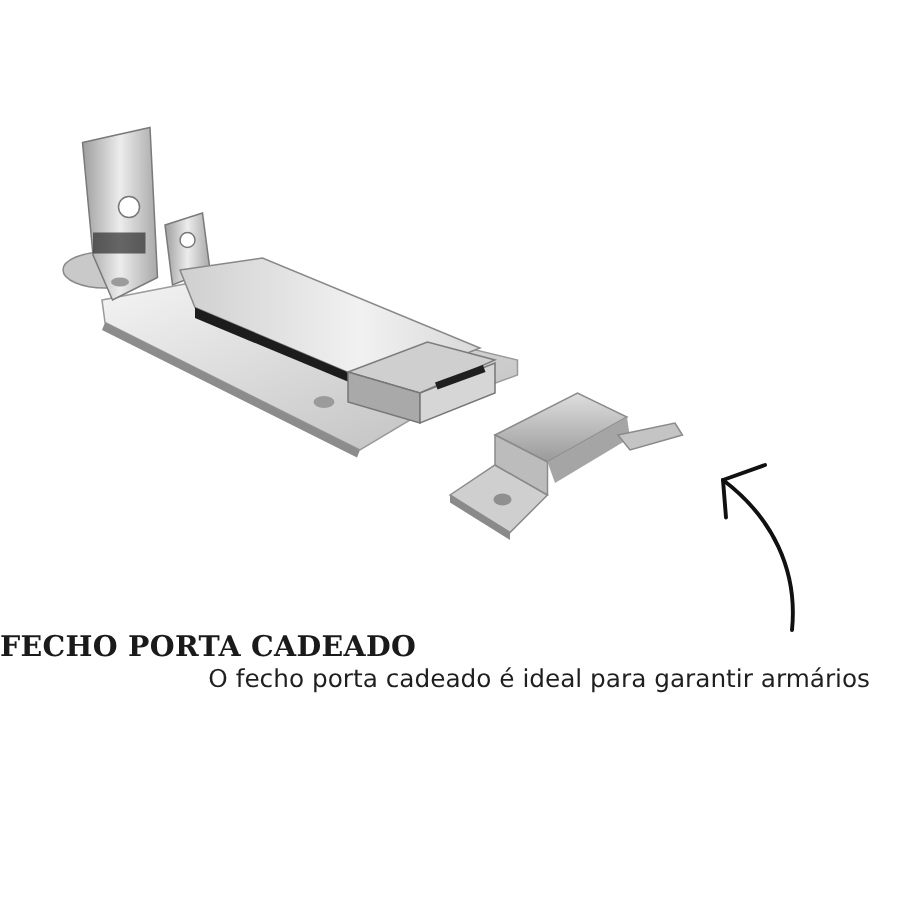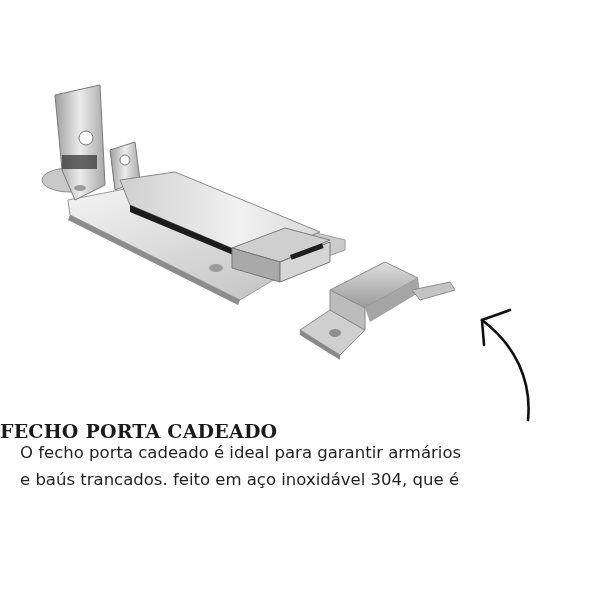--- a/index.html
+++ b/index.html
@@ -4,21 +4,21 @@
 <style>
   html, body { margin:0; padding:0; background:#ffffff; }
   body { width:600px; height:600px; position:relative; overflow:hidden; font-family:"DejaVu Sans", sans-serif; }
   .product { position:absolute; left:0; top:0; width:600px; height:400px; }
   .arrow { position:absolute; left:470px; top:300px; width:70px; height:125px; }
   .title {
     position:absolute; left:0; top:410px; width:600px; text-align:left;
     font-family:"DejaVu Serif", serif; font-weight:bold; font-size:19px; color:#1a1a1a; letter-spacing:0.2px;margin-top:10px;
   }
   .desc {
-    position:absolute; left:20px; top:439px; width:560px; text-align:left;
+    position:absolute; left:20px; top:439px; width:560px; text-align:right;
     font-family:"DejaVu Sans", sans-serif; font-size:16.5px; line-height:27px; color:#1f1f1f;
   }
   .desc span { display:block; white-space:nowrap; }
 </style>
 </head>
 <body>
 
 <svg class="product" viewBox="0 0 600 400" xmlns="http://www.w3.org/2000/svg">
   <defs>
     <linearGradient id="plate" x1="0" y1="0" x2="1" y2="1">
@@ -77,14 +77,13 @@
 <svg class="arrow" viewBox="0 0 70 125" xmlns="http://www.w3.org/2000/svg">
   <path d="M58 120 C 62 80, 45 45, 12 20" fill="none" stroke="#111" stroke-width="2.6" stroke-linecap="round"></path>
   <path d="M12 20 L 40 10" fill="none" stroke="#111" stroke-width="2.6" stroke-linecap="round"></path>
   <path d="M12 20 L 14 45" fill="none" stroke="#111" stroke-width="2.6" stroke-linecap="round"></path>
 </svg>
 
 <div class="title">FECHO PORTA CADEADO</div>
 
 <div class="desc">
   <span>O fecho porta cadeado é ideal para garantir armários</span>
-  <span>e baús trancados. feito em aço inoxidável 304, que é</span>
 </div>
 
 </body></html>

